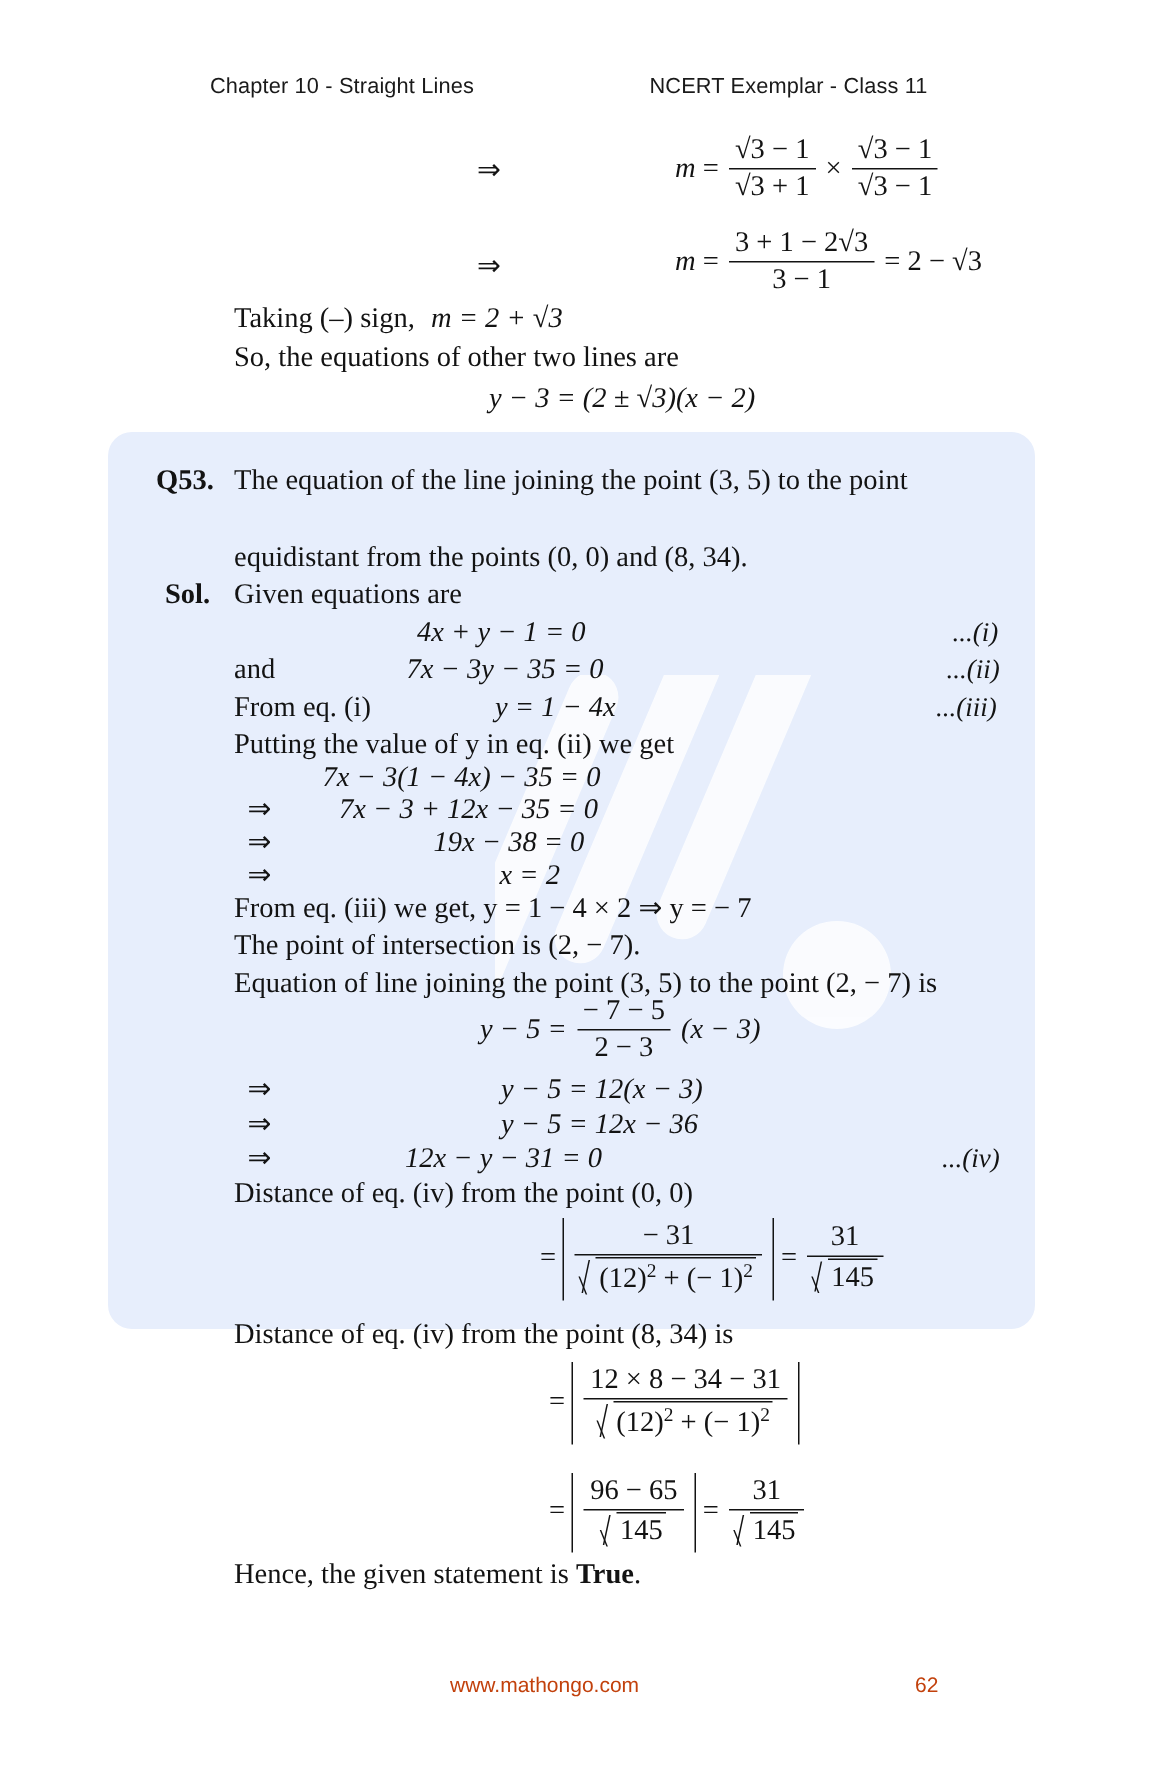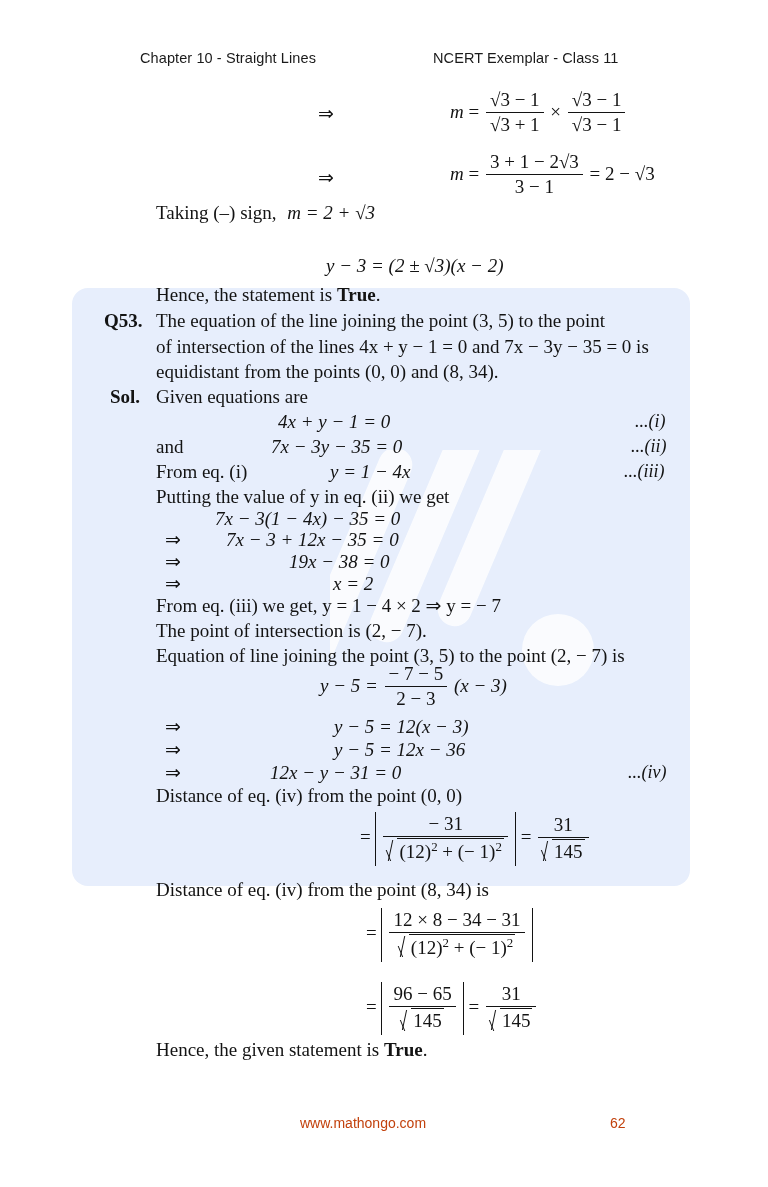--- a/index.html
+++ b/index.html
@@ -208,30 +208,27 @@
         <span class="den">3 − 1</span>
       </span>
       <span>= 2 − √3</span>
     </div>
 
     <div class="ln" style="left:156px; top:203px;">
       <span>Taking (–) sign,</span>
       <span class="it" style="margin-left:6px;">m = 2 + √3</span>
     </div>
 
+    <div class="ln" style="left:156px; top:229px;">So, the equations of other two lines are</div>
 
     <div class="ln it" style="left:326px; top:256px;">y − 3 = (2 ± √3)(x − 2)</div>
 
-    <div class="ln" style="left:156px; top:285px;">
-      <span>Hence, the statement is </span><span class="bd">True</span><span>.</span>
-    </div>
 
     <div class="ln lbl" style="left:104px; top:311px;">Q53.</div>
     <div class="ln" style="left:156px; top:311px;">The equation of the line joining the point (3, 5) to the point</div>
-    <div class="ln" style="left:156px; top:337px;">of intersection of the lines 4x + y − 1 = 0 and 7x − 3y − 35 = 0 is</div>
     <div class="ln" style="left:156px; top:362px;">equidistant from the points (0, 0) and (8, 34).</div>
 
     <div class="ln lbl" style="left:110px; top:387px;">Sol.</div>
     <div class="ln" style="left:156px; top:387px;">Given equations are</div>
 
     <div class="ln it" style="left:278px; top:412px;">4x + y − 1 = 0</div>
     <div class="ln eqref it" style="left:635px; top:412px;">...(i)</div>
 
     <div class="ln" style="left:156px; top:437px;">and</div>
     <div class="ln it" style="left:271px; top:437px;">7x − 3y − 35 = 0</div>

